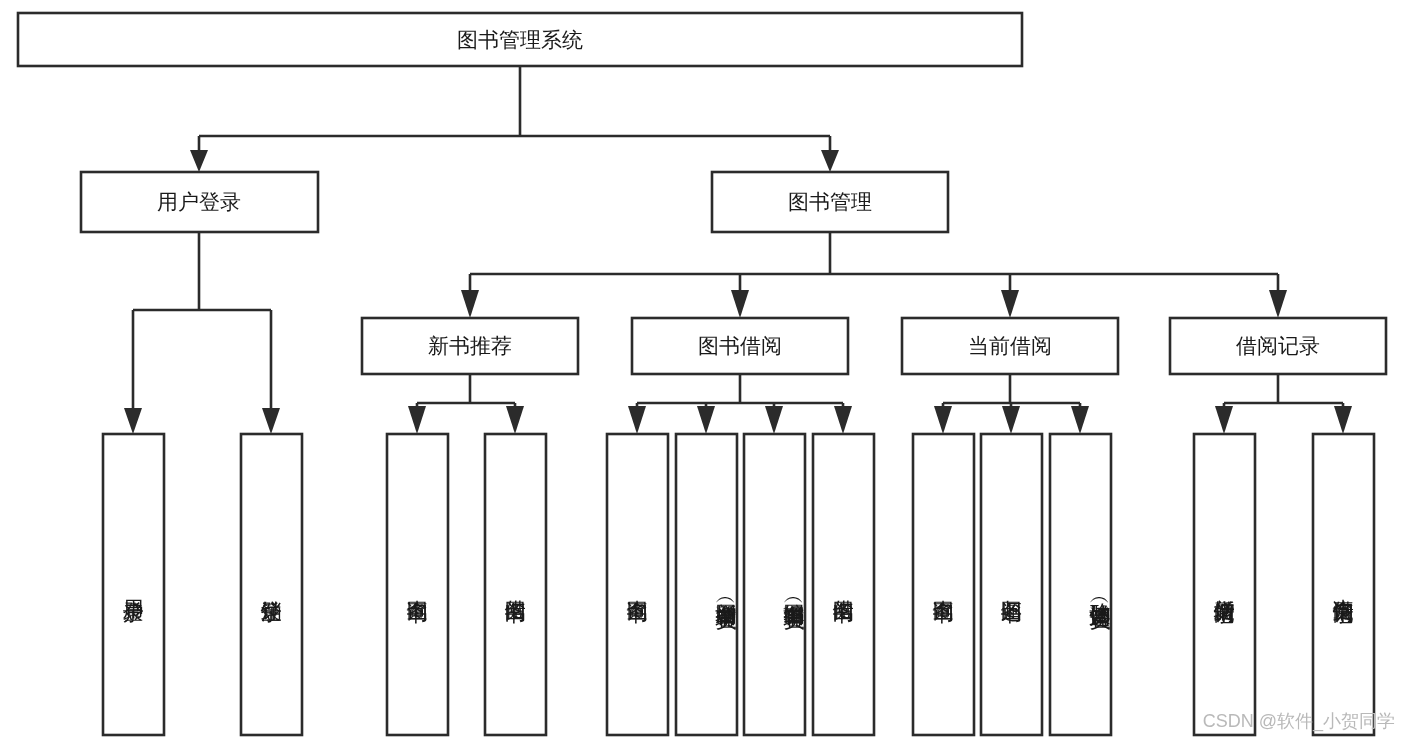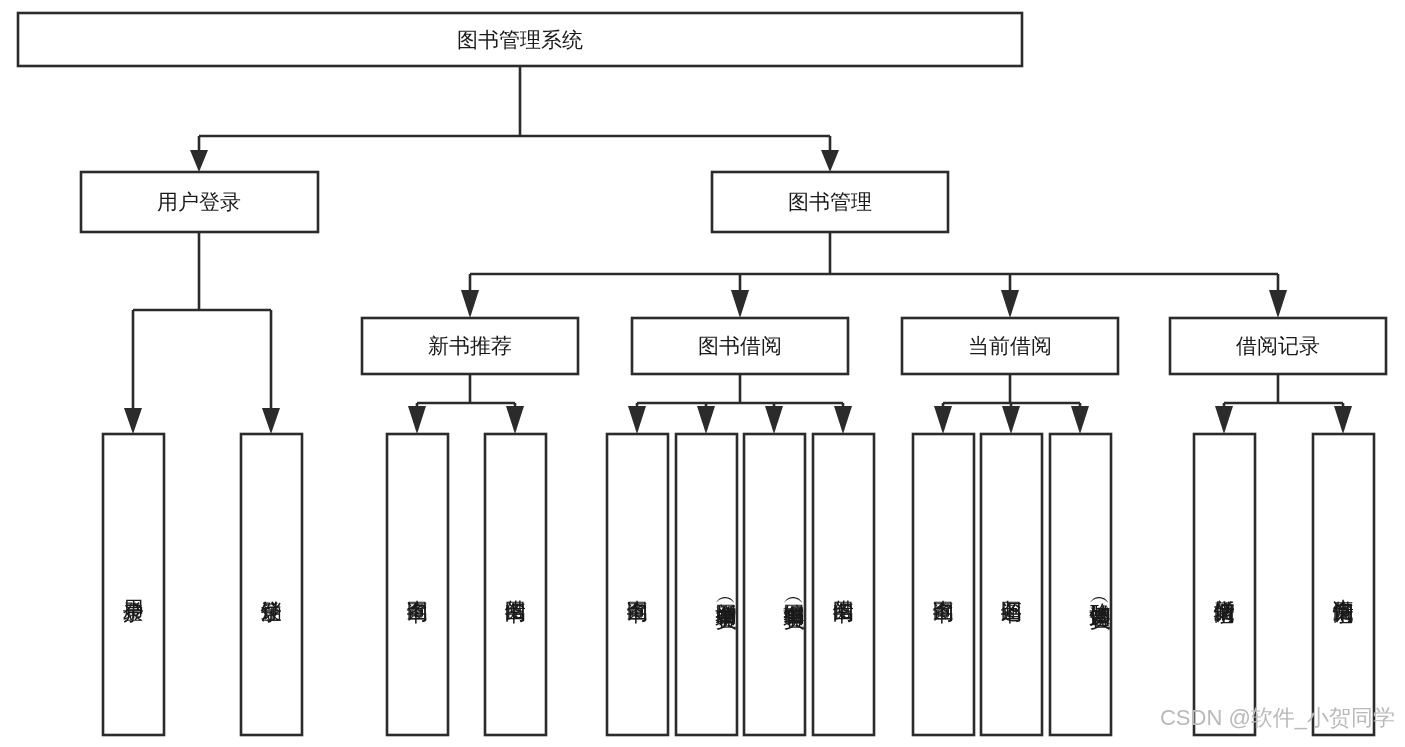--- a/index.html
+++ b/index.html
@@ -57,21 +57,21 @@
     writing-mode: vertical-rl;
     text-orientation: upright;
     letter-spacing: 1px;
     pointer-events: none;
   }
   .watermark {
     position: absolute;
     right: 10px;
     bottom: 4px;
     font-family: "Liberation Sans", "DejaVu Sans", sans-serif;
-    font-size: 22px;
+    font-size: 18px;
     color: #b9b9b9;
     white-space: nowrap;
   }
 </style>
 </head>
 <body>
 
 <div id="diagram-root">
 
   <svg id="tree-svg" viewBox="0 0 1405 747">

